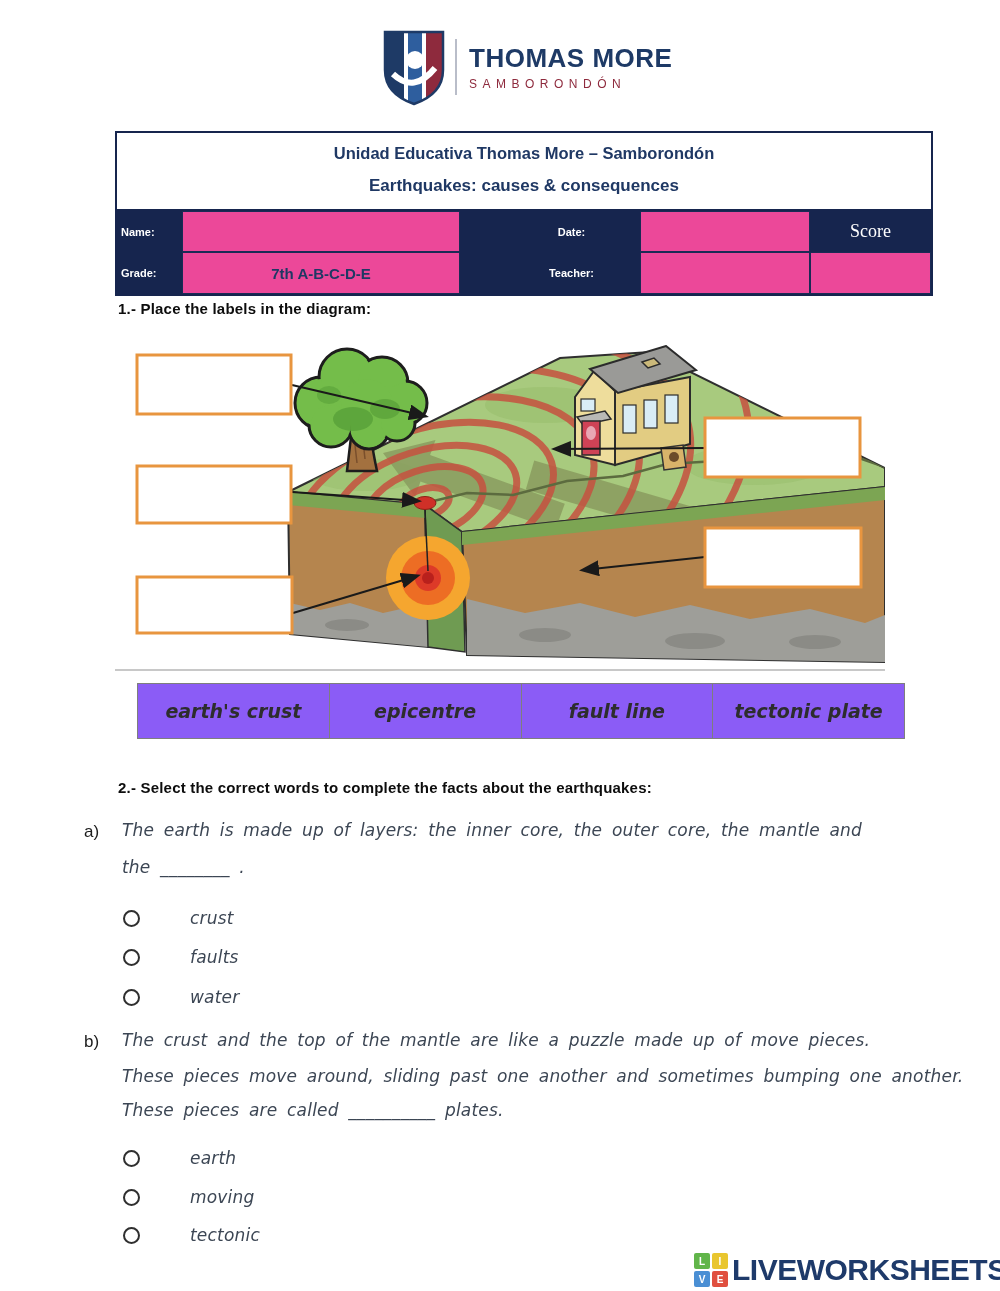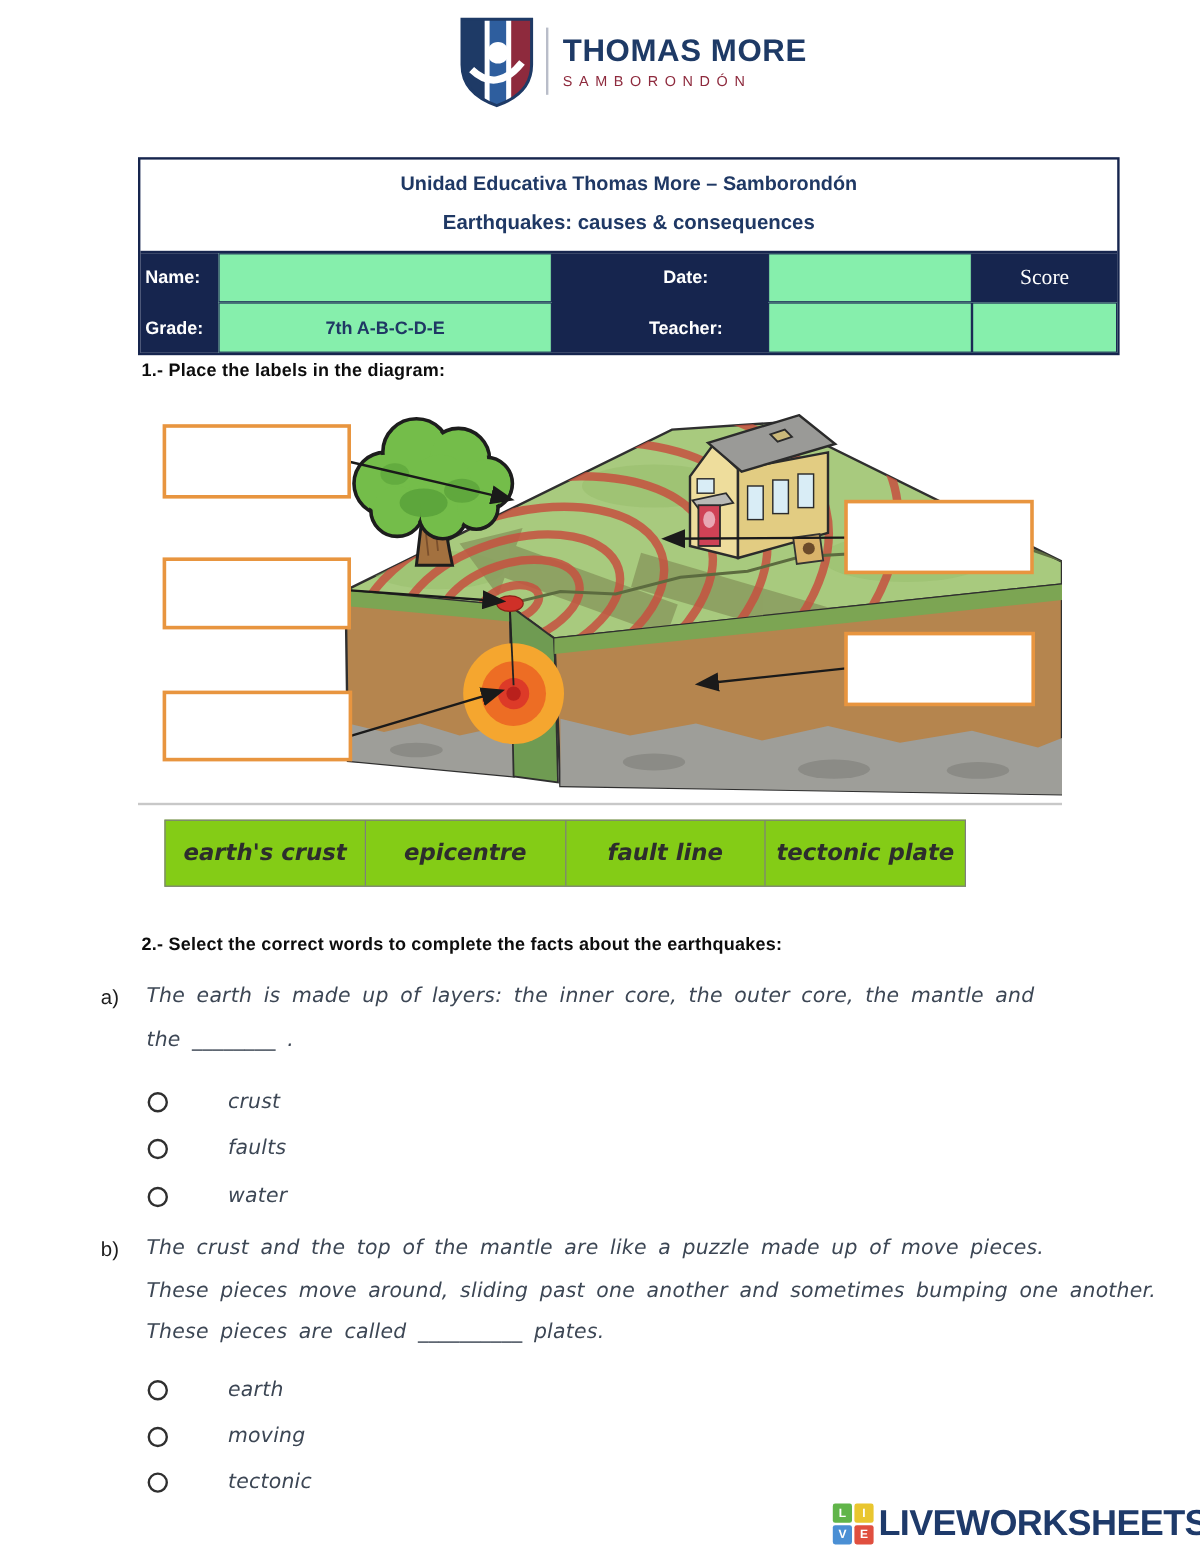--- a/index.html
+++ b/index.html
@@ -1,52 +1,52 @@
 <!DOCTYPE html>
 <html><head>
 <meta charset="utf-8">
 <title>Earthquakes worksheet</title>
 <style>
   html,body{margin:0;padding:0;background:#ffffff;}
   .page{position:relative;width:1000px;height:1291px;background:#fff;overflow:hidden;
         font-family:"Liberation Sans", sans-serif;}
 
   
-  .brand{position:absolute;left:383px;top:12px;display:flex;align-items:center;}
+  .brand{position:absolute;left:383px;top:28px;display:flex;align-items:center;}
   .brand .divider{width:2px;height:56px;background:#b9bdc9;margin:0 12px 0 10px;}
   .brand-title{font-size:26px;font-weight:bold;color:#1e3a66;letter-spacing:.5px;line-height:28px;}
   .brand-sub{font-size:12px;font-weight:normal;color:#8e2a3d;letter-spacing:5.5px;margin-top:5px;}
 
   
   .ht{position:absolute;left:115px;top:131px;width:818px;border:2px solid #16254e;box-sizing:border-box;background:#fff;}
   .ht-titles{height:76px;text-align:center;padding-top:11px;box-sizing:border-box;}
   .ht-t1{font-size:16.5px;font-weight:bold;color:#1f3864;}
   .ht-t2{font-size:17px;font-weight:bold;color:#1f3864;margin-top:13px;}
   .ht-grid{display:grid;grid-template-columns:65px 278px 180px 170px 1fr;
            grid-template-rows:41px 42px;border-top:2px solid #16254e;}
-  .navycell{background:#16254e;color:#fff;font-weight:bold;font-size:15px;}
+  .navycell{background:#16254e;color:#fff;font-weight:bold;font-size:11px;}
   .lblcol{grid-row:1/3;display:flex;flex-direction:column;justify-content:space-around;padding-left:4px;box-sizing:border-box;}
   .lblcol.center{align-items:center;padding-left:0;}
-  .wcell{background:#86efac;border:1px solid #1b2a55;box-sizing:border-box;
+  .wcell{background:#ec4899;border:1px solid #1b2a55;box-sizing:border-box;
          display:flex;align-items:center;justify-content:center;}
   .gradeval{color:#1f3864;font-weight:bold;font-size:15px;}
   .scorecell{display:flex;align-items:center;justify-content:center;
              font-family:"Liberation Serif", serif;font-weight:normal;font-size:18px;}
 
   
   .h1s{position:absolute;left:118px;font-size:15px;font-weight:bold;color:#0d0d0d;letter-spacing:.2px;}
 
   
   .diagram{position:absolute;left:115px;top:345px;width:770px;height:330px;}
 
   .sep{position:absolute;left:115px;top:669px;width:770px;height:2px;background:#c8c8c8;}
 
   
-  .bank{position:absolute;left:137px;top:683px;width:668px;height:56px;display:flex;
-        border:1.5px solid #7e7e7e;box-sizing:border-box;background:#84cc16;}
+  .bank{position:absolute;left:137px;top:683px;width:768px;height:56px;display:flex;
+        border:1.5px solid #7e7e7e;box-sizing:border-box;background:#8b5cf6;}
   .bank-cell{flex:1;display:flex;align-items:center;justify-content:center;
              border-right:1.5px solid #7e7e7e;box-sizing:border-box;cursor:grab;}
   .bank-cell:last-child{border-right:none;}
   .bank-word{font-family:"DejaVu Sans", sans-serif;font-weight:bold;font-style:italic;
              color:#2d2d2d;font-size:19px;}
 
   
   .hand{font-family:"DejaVu Sans", sans-serif;font-style:italic;color:#3c4654;
         font-size:17px;word-spacing:4px;letter-spacing:.2px;white-space:nowrap;}
   .qmark{position:absolute;left:84px;font-size:17px;color:#1c1c1c;font-family:"Liberation Sans",sans-serif;}

